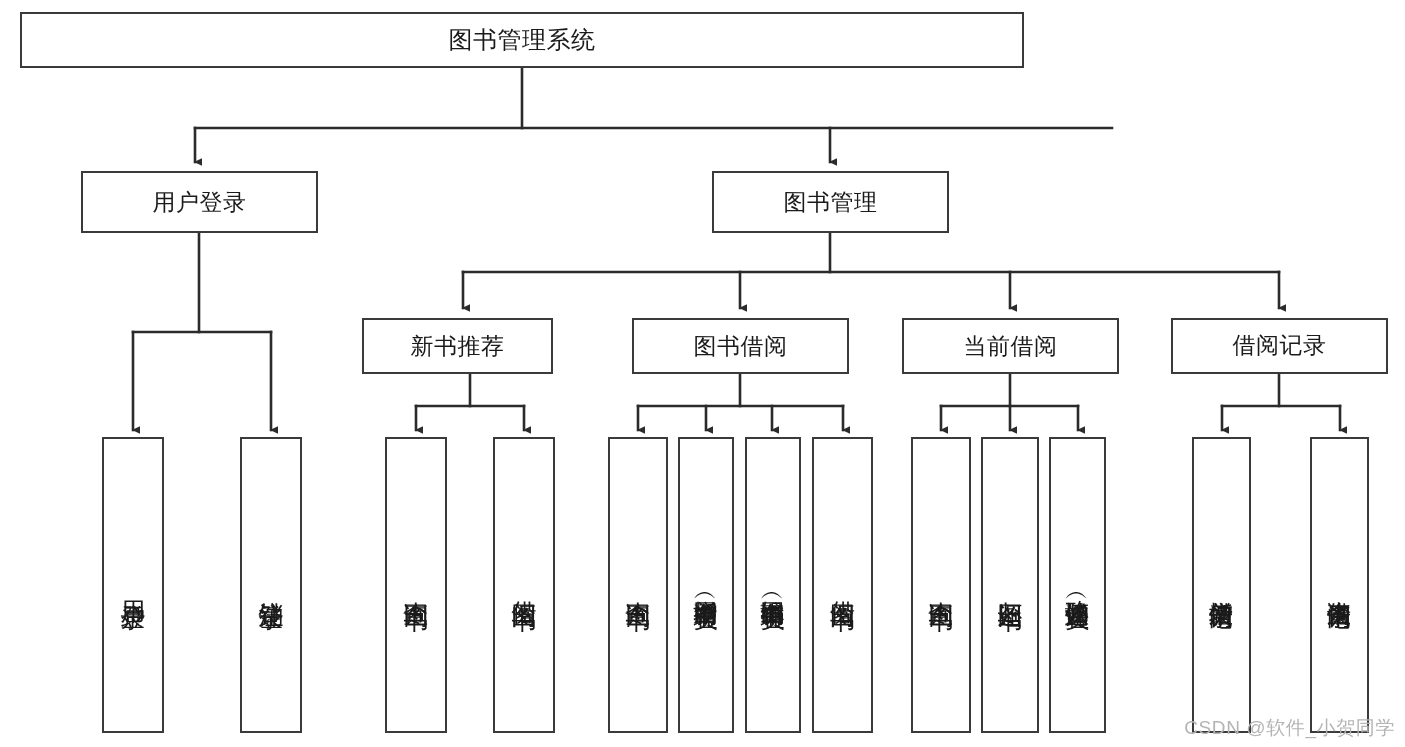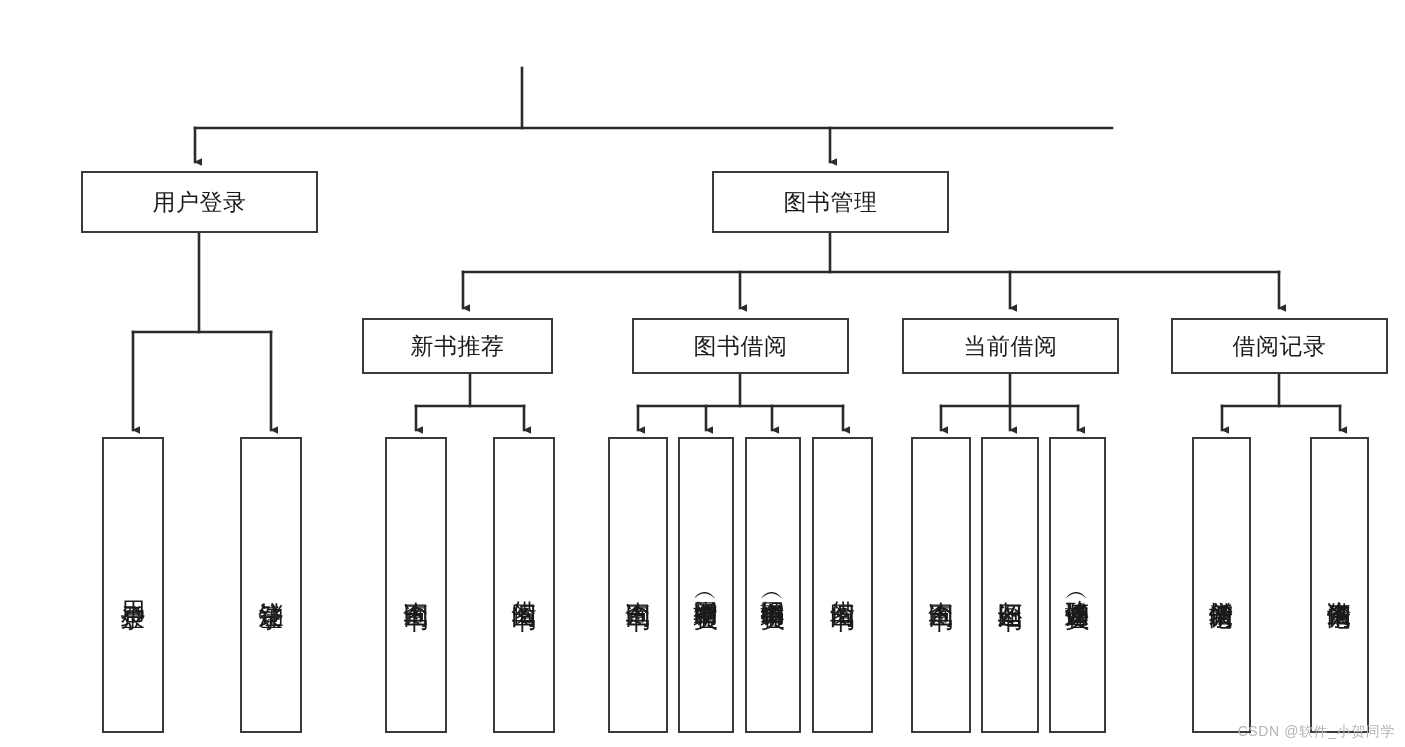--- a/index.html
+++ b/index.html
@@ -59,21 +59,21 @@
   }
   .node.leaf.narrow .node-label {
     font-size: 24px;
     line-height: 1.3;
     letter-spacing: 1px;
   }
   #watermark {
     position: absolute;
     right: 10px;
     bottom: 6px;
-    font-size: 14px;
+    font-size: 19px;
     color: #b4b4b4;
     white-space: nowrap;
     letter-spacing: 0.6px;
   }
 </style>
 </head>
 <body>
 
 <div id="diagram-root">
 
@@ -121,38 +121,41 @@
       <path d="M 1010,406 L 1010,430" marker-end="url(#arrowhead)"></path>
       <path d="M 1078,406 L 1078,430" marker-end="url(#arrowhead)"></path>
 
       <path d="M 1279,374 L 1279,406"></path>
       <path d="M 1222,406 L 1340,406"></path>
       <path d="M 1222,406 L 1222,430" marker-end="url(#arrowhead)"></path>
       <path d="M 1340,406 L 1340,430" marker-end="url(#arrowhead)"></path>
     </g>
   </svg>
 
+  <div class="node root" style="left:20px; top:12px; width:1004px; height:56px;">
+    <span class="node-label">图书管理系统</span>
+  </div>
 
   <div class="node" style="left:81px; top:171px; width:237px; height:62px;">
     <span class="node-label">用户登录</span>
   </div>
   <div class="node" style="left:712px; top:171px; width:237px; height:62px;">
     <span class="node-label">图书管理</span>
   </div>
 
   <div class="node" style="left:362px; top:318px; width:191px; height:56px;">
     <span class="node-label">新书推荐</span>
   </div>
   <div class="node" style="left:902px; top:318px; width:217px; height:56px;">
     <span class="node-label">当前借阅</span>
   </div>
   <div class="node" style="left:632px; top:318px; width:217px; height:56px;">
     <span class="node-label">图书借阅</span>
   </div>
-  <div class="node" style="left:1171px; top:318px; width:217px; height:56px;">
+  <div class="node" style="left:1171px; top:318px; width:217px; height:56px;font-family:Liberation Serif, serif;">
     <span class="node-label">借阅记录</span>
   </div>
 
   <div class="node leaf" style="left:102px; top:437px; width:62px; height:296px;">
     <span class="node-label">用户登录</span>
   </div>
   <div class="node leaf" style="left:240px; top:437px; width:62px; height:296px;">
     <span class="node-label">注销登录</span>
   </div>
 

